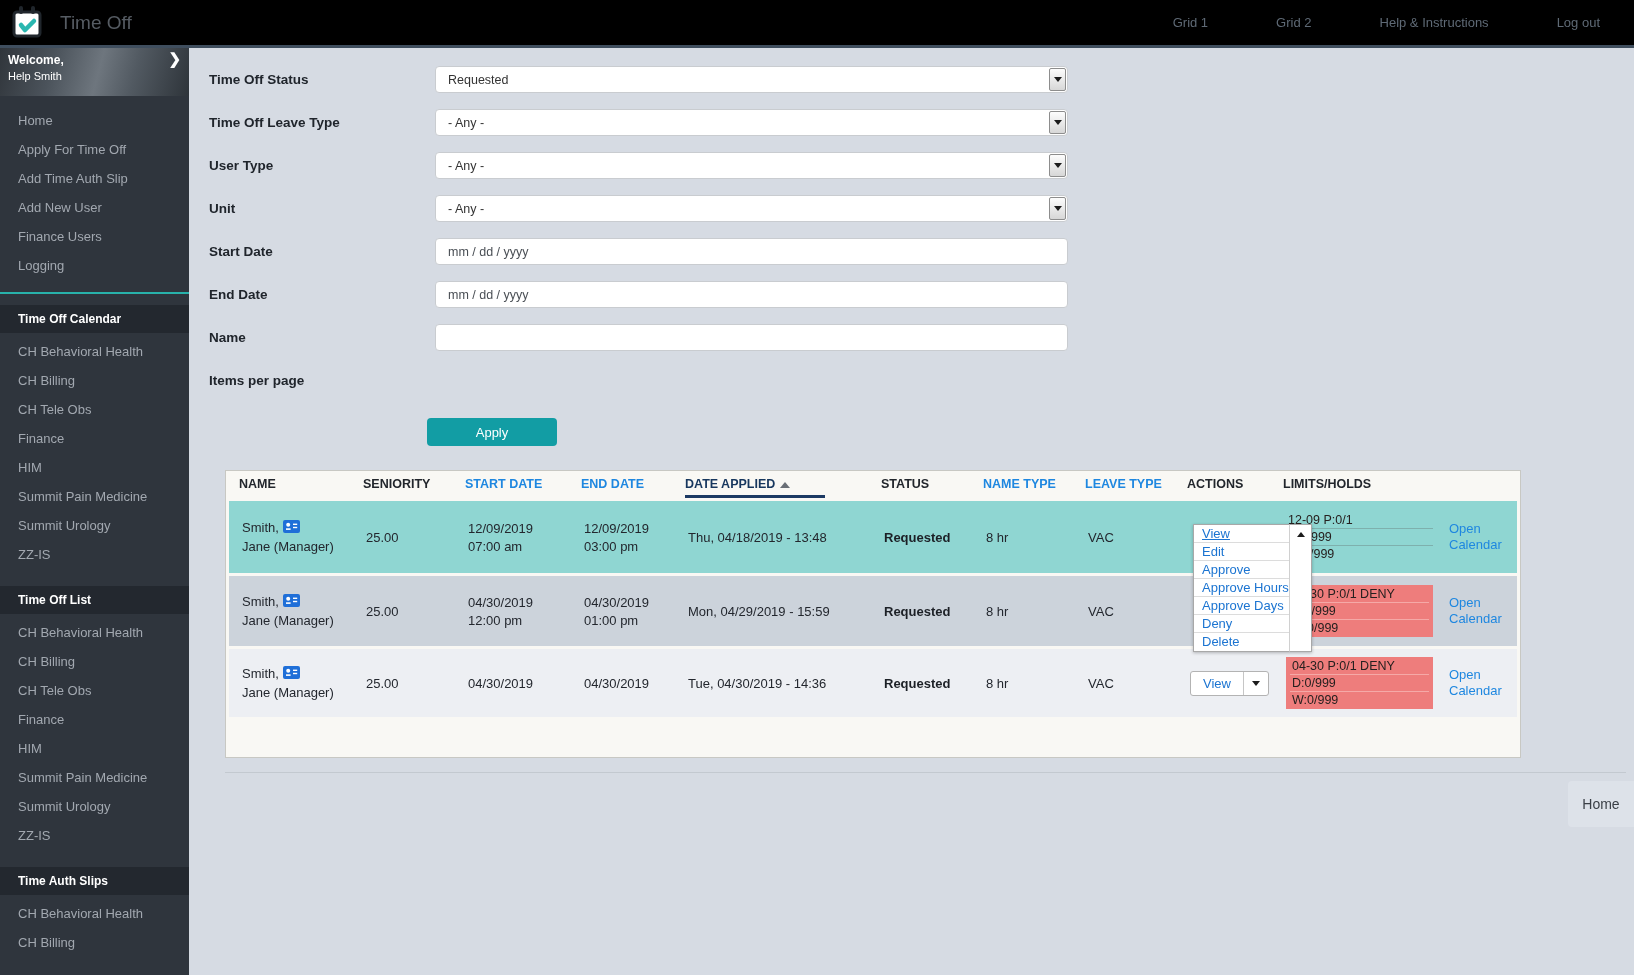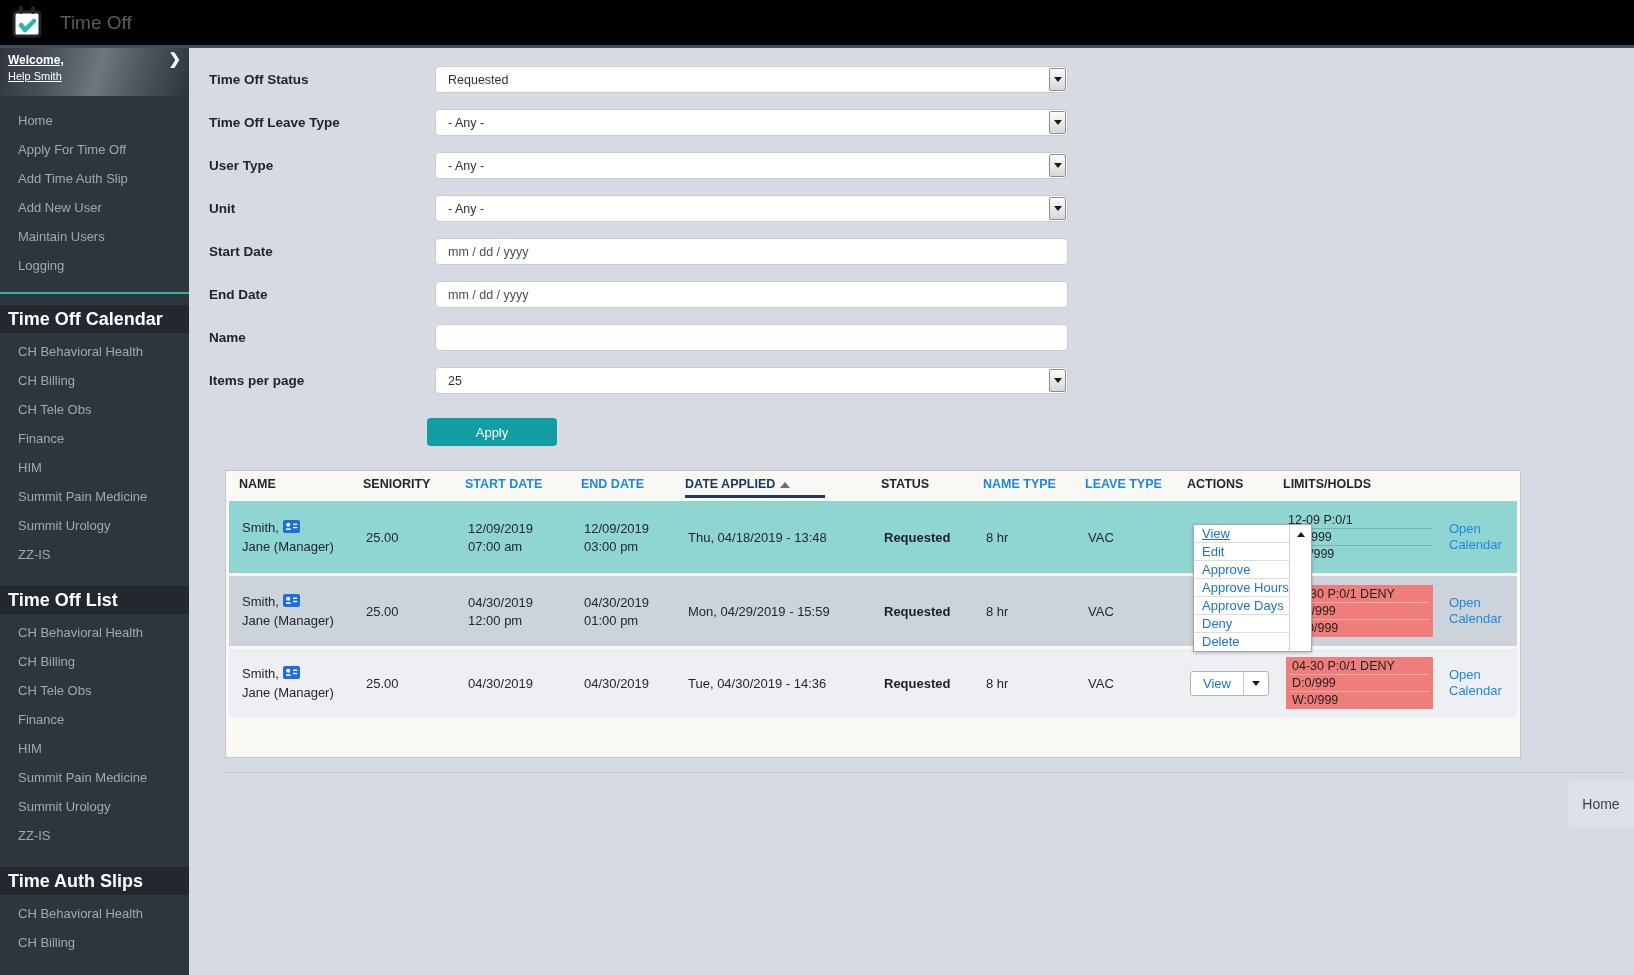--- a/index.html
+++ b/index.html
@@ -11,29 +11,29 @@
             border-bottom:3px solid #3f4e5e; display:flex; align-items:center; }
   .logo { margin-left:12px; width:32px; height:34px; display:flex; align-items:center; }
   .app-title { margin-left:16px; font-size:19px; color:#565c63; }
   .topnav { margin-left:auto; display:flex; align-items:center; gap:0; }
   .topnav a { display:inline-block; padding:0 34px; font-size:13px; color:#5f6a76; text-decoration:none; cursor:pointer; }
 
   
   .sidebar { position:absolute; left:0; top:48px; width:189px; height:927px; background:#2f353d; overflow:hidden; }
   .welcome { position:relative; height:48px; padding:5px 8px;
              background:linear-gradient(105deg,#30353b 0%,#4b535b 28%,#6e767e 52%,#525a62 70%,#2e343a 100%);
-             color:#fff;text-decoration:underline; }
+             color:#fff; }
   .welcome .w1 { font-size:12px; font-weight:700; }
   .welcome .w2 { font-size:11px; margin-top:3px; }
   .welcome .chev { position:absolute; right:8px; top:2px; font-size:15px; font-weight:700; color:#fff; cursor:pointer; }
   .side-menu { list-style:none; padding:10px 0 12px 0; }
   .side-menu li { height:29px; line-height:29px; padding-left:18px; font-size:13px; color:#a2a8b0; cursor:pointer; }
   .teal-line { border-top:2px solid #28b2ab; }
-  .section-title { margin-top:11px; height:28px; line-height:28px; padding-left:8px; background:#23282f;
-                   color:#ffffff; font-size:18px; font-weight:600; }
+  .section-title { margin-top:11px; height:28px; line-height:28px; padding-left:18px; background:#23282f;
+                   color:#ffffff; font-size:12px; font-weight:600; }
   .section ul { list-style:none; padding:4px 0 6px 0; }
   .section ul li { height:29px; line-height:29px; padding-left:18px; font-size:13px; color:#a2a8b0; cursor:pointer; }
 
   
   .main { position:absolute; left:189px; top:48px; width:1445px; height:927px; padding:18px 0 0 20px; overflow:hidden; }
   .page-title { font-size:29px; font-weight:400; color:#1d2127; margin-bottom:20px; }
 
   .form-row { display:flex; align-items:center; height:27px; margin-bottom:16px;gap:8px; }
   .form-label { width:218px; font-size:13.5px; font-weight:700; color:#20252c; }
   .control { position:relative; width:633px; height:27px; background:#fff; border:1px solid #c9ccd0; border-radius:4px;
@@ -103,34 +103,40 @@
 <header class="topbar">
   <div class="logo">
     <svg width="30" height="33" viewBox="0 0 30 33">
       <rect x="2" y="6" width="26" height="24" rx="3" fill="#ffffff" stroke="#20262c" stroke-width="3"></rect>
       <rect x="7" y="0" width="4" height="8" rx="2" fill="#20262c"></rect>
       <rect x="19" y="0" width="4" height="8" rx="2" fill="#20262c"></rect>
       <path d="M9 19 l4 5 l9 -9" stroke="#2ab7b0" stroke-width="4.5" fill="none" stroke-linecap="round" stroke-linejoin="round"></path>
     </svg>
   </div>
   <div class="app-title">Time Off</div>
+  <nav class="topnav">
+    <a>Grid 1</a>
+    <a>Grid 2</a>
+    <a>Help &amp; Instructions</a>
+    <a>Log out</a>
+  </nav>
 </header>
 
 <aside class="sidebar">
   <div class="welcome">
     <div class="w1">Welcome,</div>
     <div class="w2">Help Smith</div>
     <span class="chev">❯</span>
   </div>
   <ul class="side-menu">
     <li>Home</li>
     <li>Apply For Time Off</li>
     <li>Add Time Auth Slip</li>
     <li>Add New User</li>
-    <li>Maintain Users</li>
+    <li>Finance Users</li>
     <li>Logging</li>
   </ul>
   <div class="teal-line"></div>
 
   <div class="section">
     <div class="section-title">Time Off Calendar</div>
     <ul>
       <li>CH Behavioral Health</li>
       <li>CH Billing</li>
       <li>CH Tele Obs</li>
@@ -211,26 +217,20 @@
     <div class="form-row">
       <label class="form-label">End Date</label>
       <input class="text-input" type="text" placeholder="mm / dd / yyyy" style="">
     </div>
     <div class="form-row">
       <label class="form-label">Name</label>
       <input class="text-input" type="text" value="" style="">
     </div>
     <div class="form-row">
       <label class="form-label">Items per page</label>
-      <div class="control">
-        <span class="val">25</span>
-        <span class="sel-btn">
-            <span class="caret-down"></span>
-          </span>
-      </div>
     </div>
     <button class="apply-btn">Apply</button>
   </div>
 
   <div class="table-wrap">
     <div class="tgrid thead">
       <div class="th">NAME</div>
       <div class="th">SENIORITY</div>
       <div class="th link">START DATE</div>
       <div class="th link">END DATE</div>

